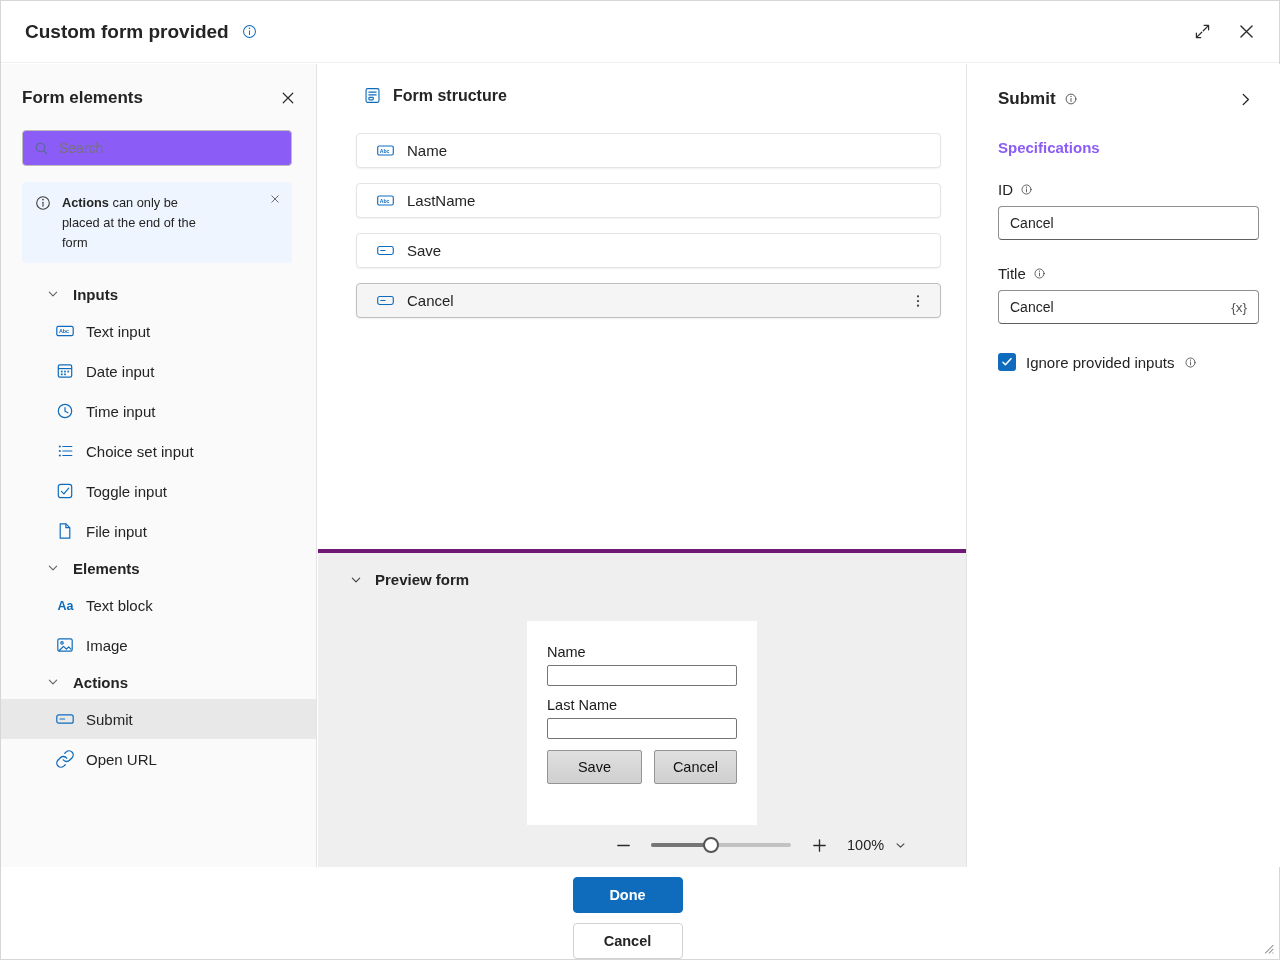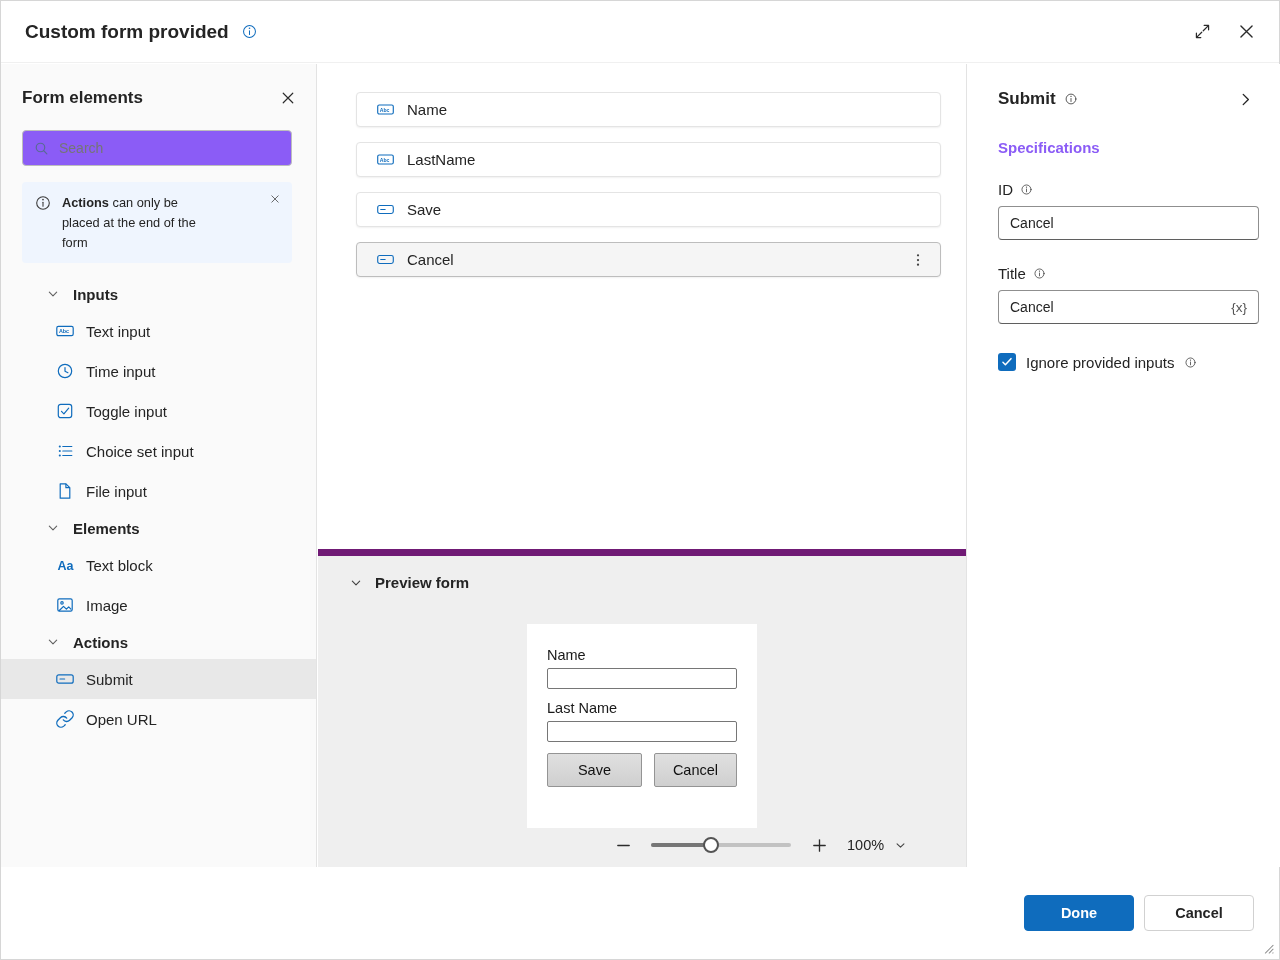--- a/index.html
+++ b/index.html
@@ -57,21 +57,21 @@
   .structure-list { margin:28px 25px 0 38px; }
   .structure-card { height:35px; background:#fff; border:1px solid #e4e4e4; border-radius:4px;
                     box-shadow:0 1px 2px rgba(0,0,0,.06);
                     display:flex; align-items:center; gap:12px; padding:0 8px 0 19px;
                     margin-bottom:15px; font-size:15px; color:#242424; cursor:pointer; }
   .structure-card.selected { background:#f5f5f5; border-color:#bdbdbd; }
   .kebab-btn { margin-left:auto; width:28px; height:28px; display:flex; align-items:center;
                justify-content:center; background:none; border:none; cursor:pointer; color:#424242; }
 
   .preview-area { position:absolute; top:485px; left:0; right:0; bottom:0;
-                  background:#efefef; border-top:7px solid #701a75; }
+                  background:#efefef; border-top:4px solid #701a75; }
   .preview-header { display:flex; align-items:center; gap:11px; padding:18px 0 0 30px;
                     font-size:15px; font-weight:bold; color:#242424; cursor:pointer; width:max-content; }
   .preview-header svg { color:#424242; }
   .preview-card { width:230px; height:204px; margin:33px auto 0; background:#fff; padding:23px 20px; }
   .pv-label { font-size:14.5px; color:#1a1a1a; margin-bottom:5px; }
   .pv-input { display:block; width:100%; height:21px; border:1px solid #767676; border-radius:2px;
               background:#fff; margin-bottom:11px; outline:none; padding:0 4px; font-size:13px; }
   .pv-buttons { display:flex; gap:12px; margin-top:3px; }
   .pv-btn { height:34px; background:linear-gradient(#e0e0e0,#cfcfcf); border:1px solid #949494;
             border-radius:2px; font-size:14.5px; color:#111; cursor:pointer; }
@@ -110,21 +110,21 @@
   .formula-badge { font-size:13.5px; color:#555; cursor:pointer; flex:none; }
   .checkbox-row { margin-top:29px; display:flex; align-items:center; gap:10px; }
   .checkbox { width:18px; height:18px; border-radius:3px; background:#0f6cbd;
               display:flex; align-items:center; justify-content:center; cursor:pointer; }
   .checkbox svg { color:#fff; }
   .checkbox-row .lbl { font-size:15px; color:#242424; }
   .checkbox-row .info { color:#3b3b3b; }
 
   
   .footer { position:absolute; left:0; right:0; bottom:0; height:92px; background:#fff;
-            display:flex; align-items:center; justify-content:flex-end; gap:10px; padding-right:25px; }
+            display:flex; align-items:center; justify-content:flex-end; gap:10px; padding-right:25px;flex-direction:column; }
   .btn { width:110px; height:36px; border-radius:4px; font-size:14.5px; font-weight:bold; cursor:pointer; }
   .btn-primary { background:#0f6cbd; color:#fff; border:1px solid #0f6cbd; }
   .btn-secondary { background:#fff; color:#242424; border:1px solid #d1d1d1; }
   .grip { position:absolute; right:3px; bottom:3px; color:#8f8f8f; }
 </style>
 </head>
 <body>
 
 <svg style="position:absolute;width:0;height:0;overflow:hidden" aria-hidden="true">
   <defs>
@@ -325,35 +325,41 @@
         <span>Inputs</span>
       </div>
       <div class="sidebar-item">
         <svg class="ic ic-blue" width="20" height="20">
             <use href="#i-text-input"></use>
           </svg>
         <span>Text input</span>
       </div>
       <div class="sidebar-item">
         <svg class="ic ic-blue" width="20" height="20">
+            <use href="#i-date-input"></use>
+          </svg>
+        <span>Date input</span>
+      </div>
+      <div class="sidebar-item">
+        <svg class="ic ic-blue" width="20" height="20">
             <use href="#i-time-input"></use>
           </svg>
         <span>Time input</span>
       </div>
       <div class="sidebar-item">
         <svg class="ic ic-blue" width="20" height="20">
+            <use href="#i-choice-set"></use>
+          </svg>
+        <span>Choice set input</span>
+      </div>
+      <div class="sidebar-item">
+        <svg class="ic ic-blue" width="20" height="20">
             <use href="#i-toggle-input"></use>
           </svg>
         <span>Toggle input</span>
-      </div>
-      <div class="sidebar-item">
-        <svg class="ic ic-blue" width="20" height="20">
-            <use href="#i-choice-set"></use>
-          </svg>
-        <span>Choice set input</span>
       </div>
       <div class="sidebar-item">
         <svg class="ic ic-blue" width="20" height="20">
             <use href="#i-file-input"></use>
           </svg>
         <span>File input</span>
       </div>
 
       <div class="section-header">
         <svg class="ic" width="16" height="16">
@@ -391,20 +397,26 @@
             <use href="#i-open-url"></use>
           </svg>
         <span>Open URL</span>
       </div>
     </div>
   </aside>
 
   <section class="middle-panel">
 
     <div class="structure-area">
+      <div class="structure-header">
+        <svg class="ic ic-blue" width="19" height="19">
+            <use href="#i-form-structure"></use>
+          </svg>
+        <span>Form structure</span>
+      </div>
       <div class="structure-list">
         <div class="structure-card">
           <svg class="ic ic-blue" width="19" height="19">
               <use href="#i-text-input"></use>
             </svg>
           <span>Name</span>
         </div>
         <div class="structure-card">
           <svg class="ic ic-blue" width="19" height="19">
               <use href="#i-text-input"></use>

